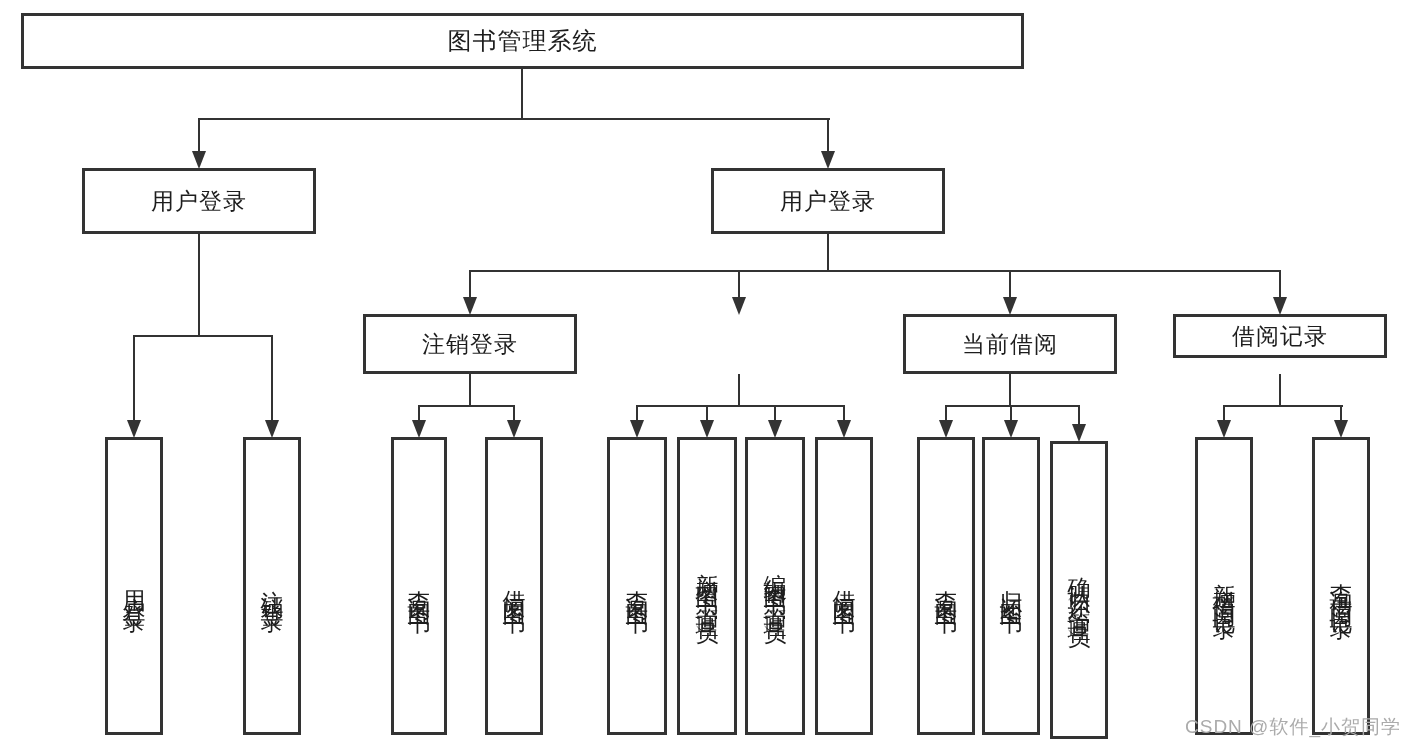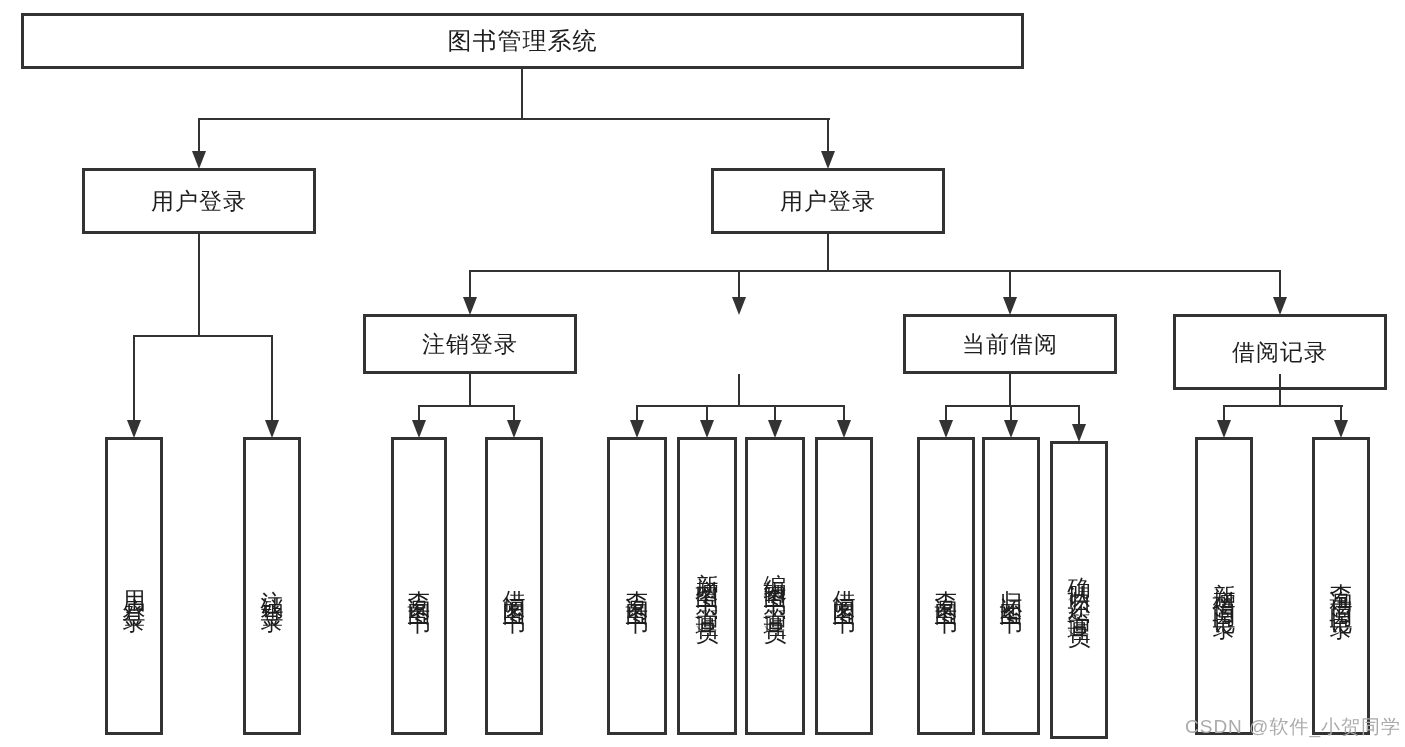--- a/index.html
+++ b/index.html
@@ -81,21 +81,21 @@
 
   <div class="box" style="left:363px;top:314px;width:214px;height:60px">
     <span>注销登录</span>
   </div>
 
 
   <div class="box" style="left:903px;top:314px;width:214px;height:60px">
     <span>当前借阅</span>
   </div>
 
-  <div class="box" style="left:1173px;top:314px;width:214px;height:76px">
+  <div class="box" style="left:1173px;top:314px;width:214px;height:44px">
     <span>借阅记录</span>
   </div>
 
   <div class="vbox" style="left:105px;top:437px;width:58px;height:298px">
     <span class="vtext">用户登录</span>
   </div>
   <div class="vbox" style="left:243px;top:437px;width:58px;height:298px">
     <span class="vtext">注销登录</span>
   </div>
 

